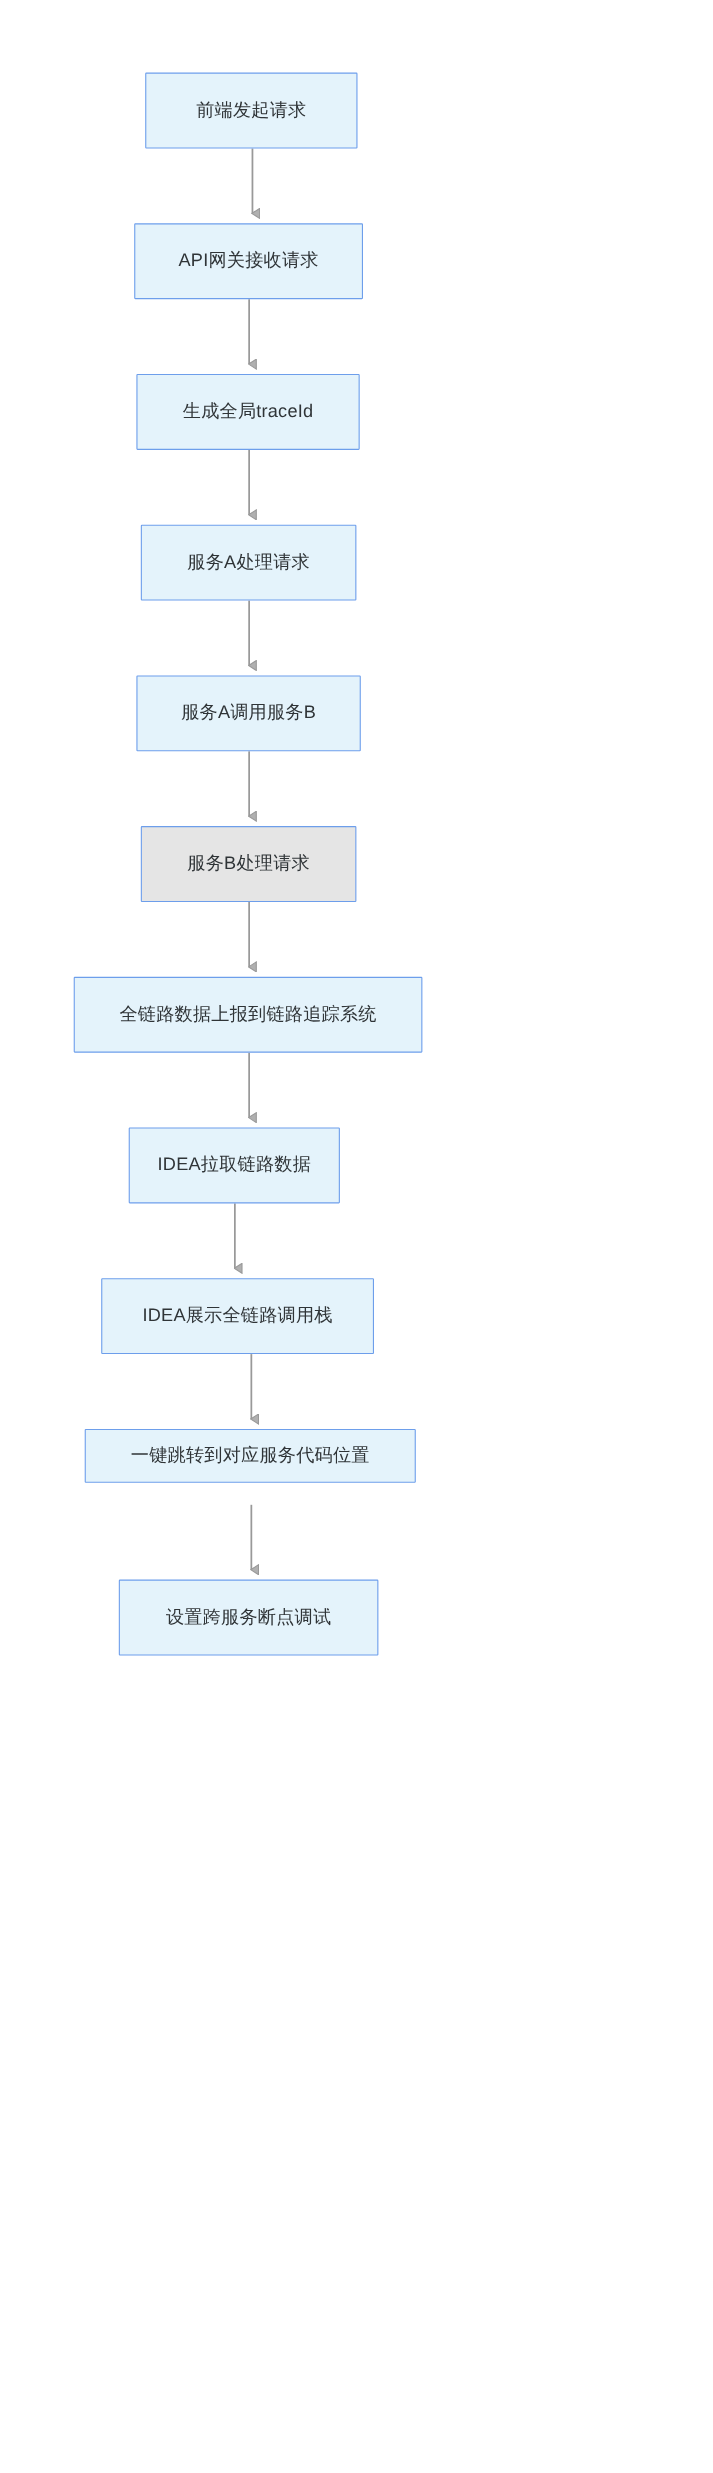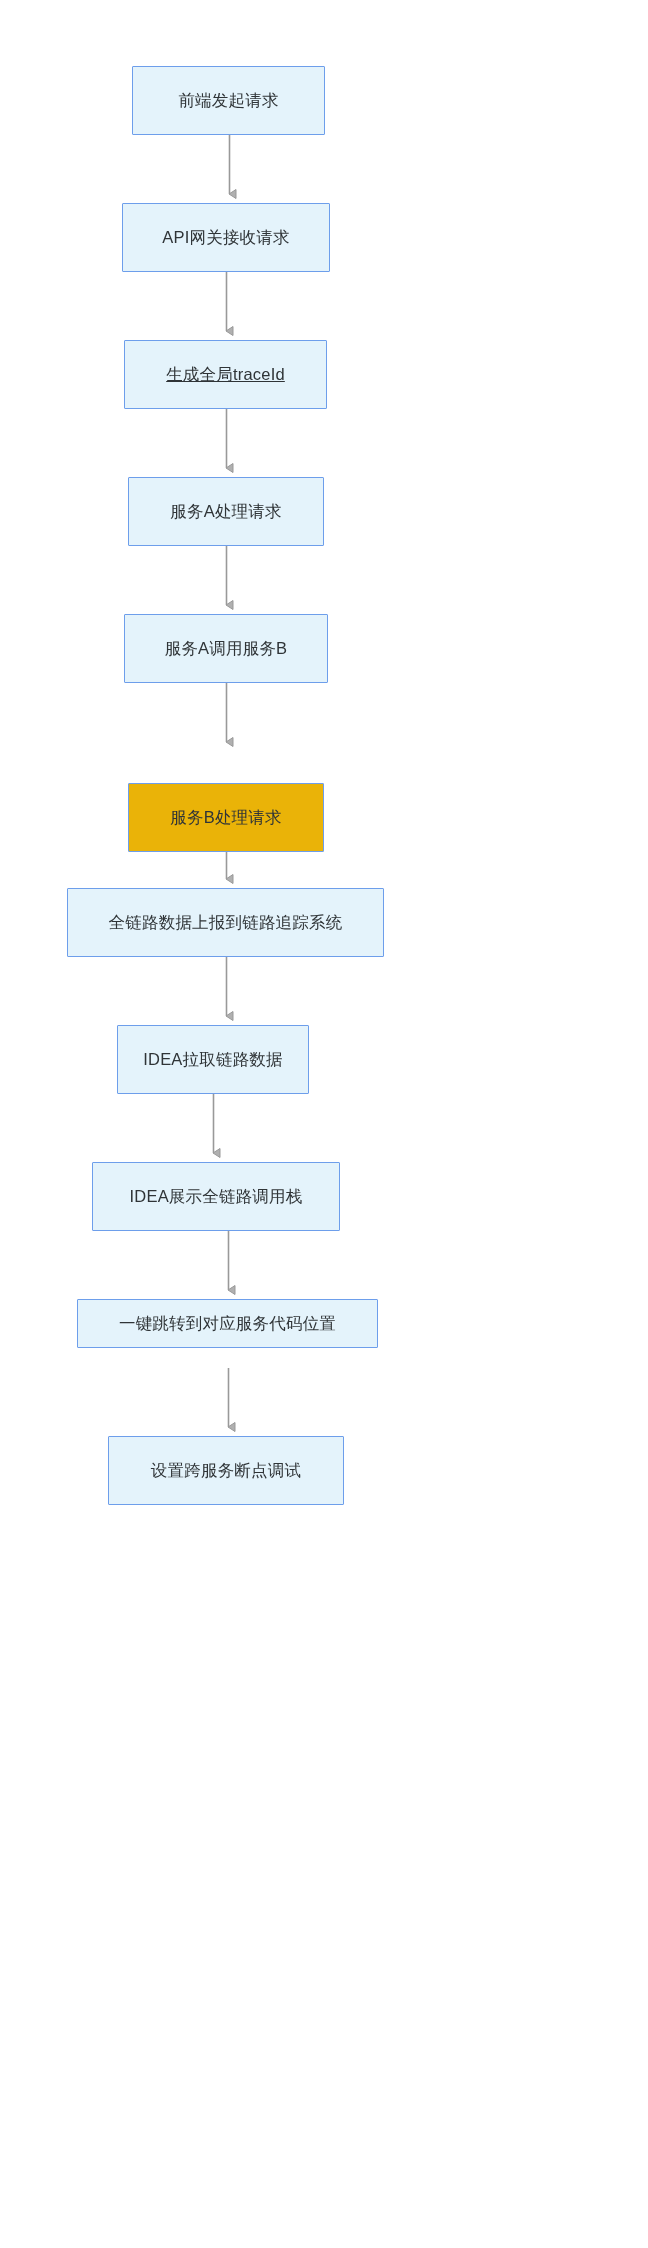--- a/index.html
+++ b/index.html
@@ -73,30 +73,30 @@
       </g>
   </svg>
 
   <div id="nodes">
       <div class="node" style="left: 132px; top: 66px; width: 193px; height: 69px; background: rgb(228, 243, 251); border-color: rgb(109, 158, 235); color: rgb(47, 52, 55);">
         <span class="node-label">前端发起请求</span>
       </div>
       <div class="node" style="left: 122px; top: 203px; width: 208px; height: 69px; background: rgb(228, 243, 251); border-color: rgb(109, 158, 235); color: rgb(47, 52, 55);">
         <span class="node-label">API网关接收请求</span>
       </div>
-      <div class="node" style="left: 124px; top: 340px; width: 203px; height: 69px; background: rgb(228, 243, 251); border-color: rgb(109, 158, 235); color: rgb(47, 52, 55); text-decoration: underline;">
+      <div class="node" style="left: 124px; top: 340px; width: 203px; height: 69px; background: rgb(228, 243, 251); border-color: rgb(109, 158, 235); color: rgb(47, 52, 55);">
         <span class="node-label">生成全局traceId</span>
       </div>
       <div class="node" style="left: 128px; top: 477px; width: 196px; height: 69px; background: rgb(228, 243, 251); border-color: rgb(109, 158, 235); color: rgb(47, 52, 55);">
         <span class="node-label">服务A处理请求</span>
       </div>
       <div class="node" style="left: 124px; top: 614px; width: 204px; height: 69px; background: rgb(228, 243, 251); border-color: rgb(109, 158, 235); color: rgb(47, 52, 55);">
         <span class="node-label">服务A调用服务B</span>
       </div>
-      <div class="node" style="left: 128px; top: 751px; width: 196px; height: 69px; background: #eab308; border-color: rgb(109, 158, 235); color: rgb(47, 52, 55); margin-top: 32px;">
+      <div class="node" style="left: 128px; top: 751px; width: 196px; height: 69px; background: #e5e5e5; border-color: rgb(109, 158, 235); color: rgb(47, 52, 55);">
         <span class="node-label">服务B处理请求</span>
       </div>
       <div class="node" style="left: 67px; top: 888px; width: 317px; height: 69px; background: rgb(228, 243, 251); border-color: rgb(109, 158, 235); color: rgb(47, 52, 55);">
         <span class="node-label">全链路数据上报到链路追踪系统</span>
       </div>
       <div class="node" style="left: 117px; top: 1025px; width: 192px; height: 69px; background: rgb(228, 243, 251); border-color: rgb(109, 158, 235); color: rgb(47, 52, 55);">
         <span class="node-label">IDEA拉取链路数据</span>
       </div>
       <div class="node" style="left: 92px; top: 1162px; width: 248px; height: 69px; background: rgb(228, 243, 251); border-color: rgb(109, 158, 235); color: rgb(47, 52, 55);">
         <span class="node-label">IDEA展示全链路调用栈</span>

